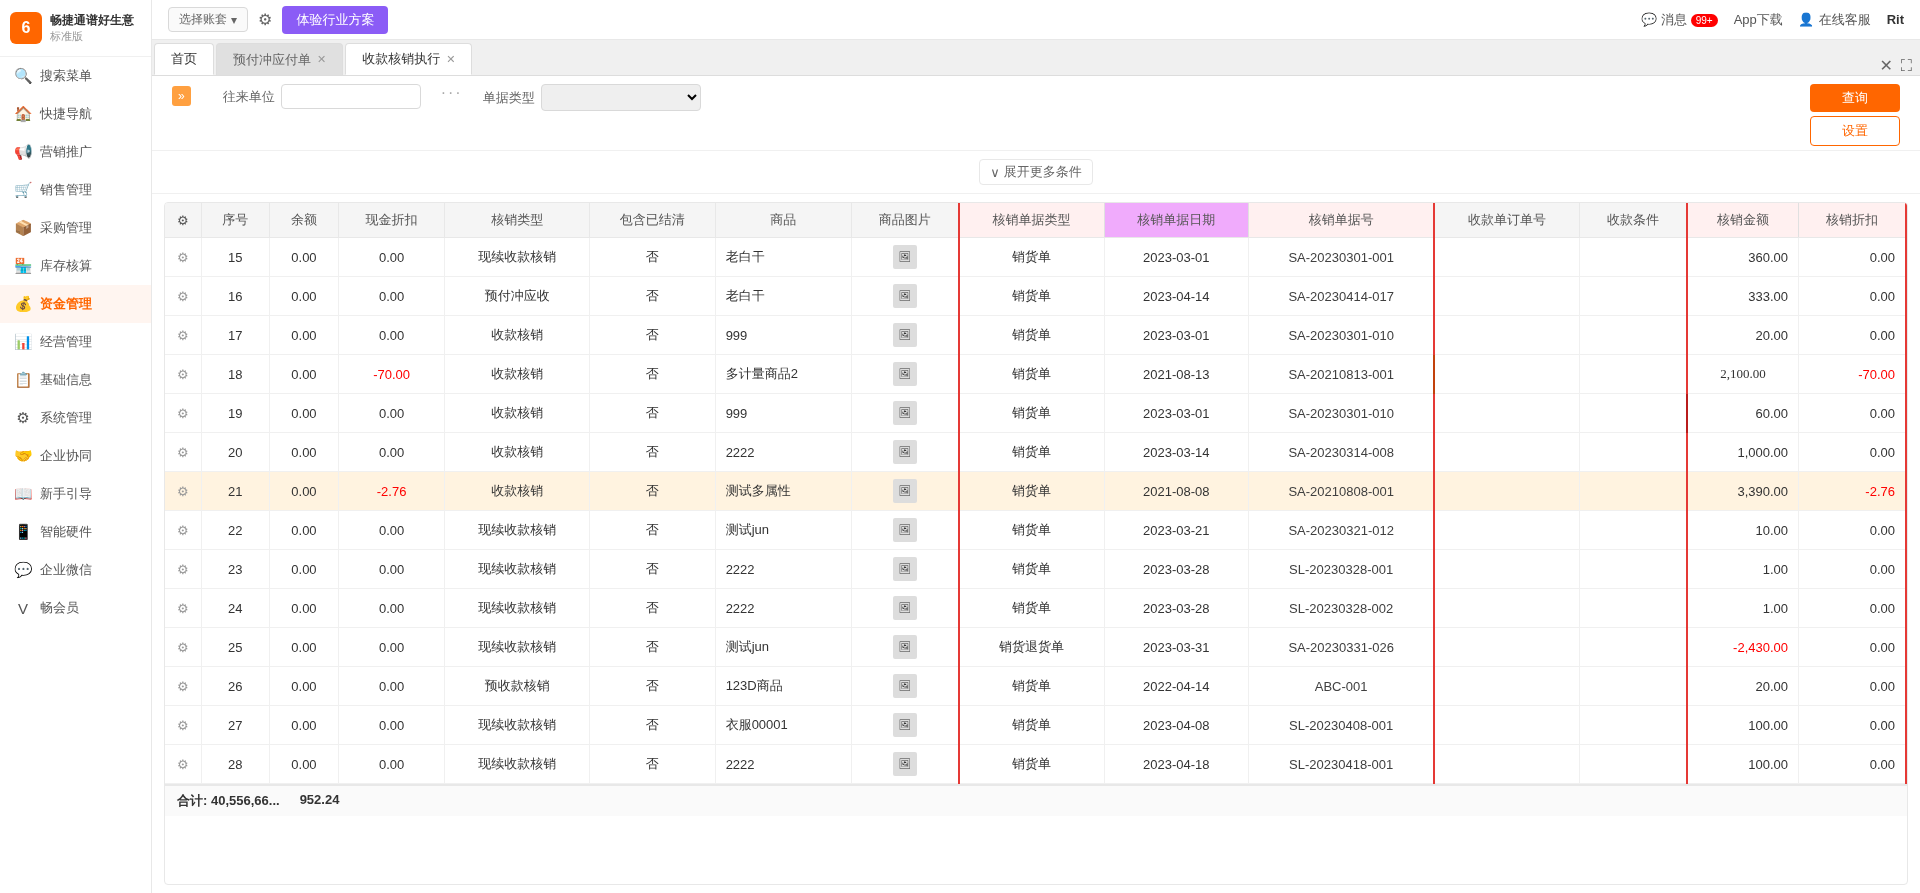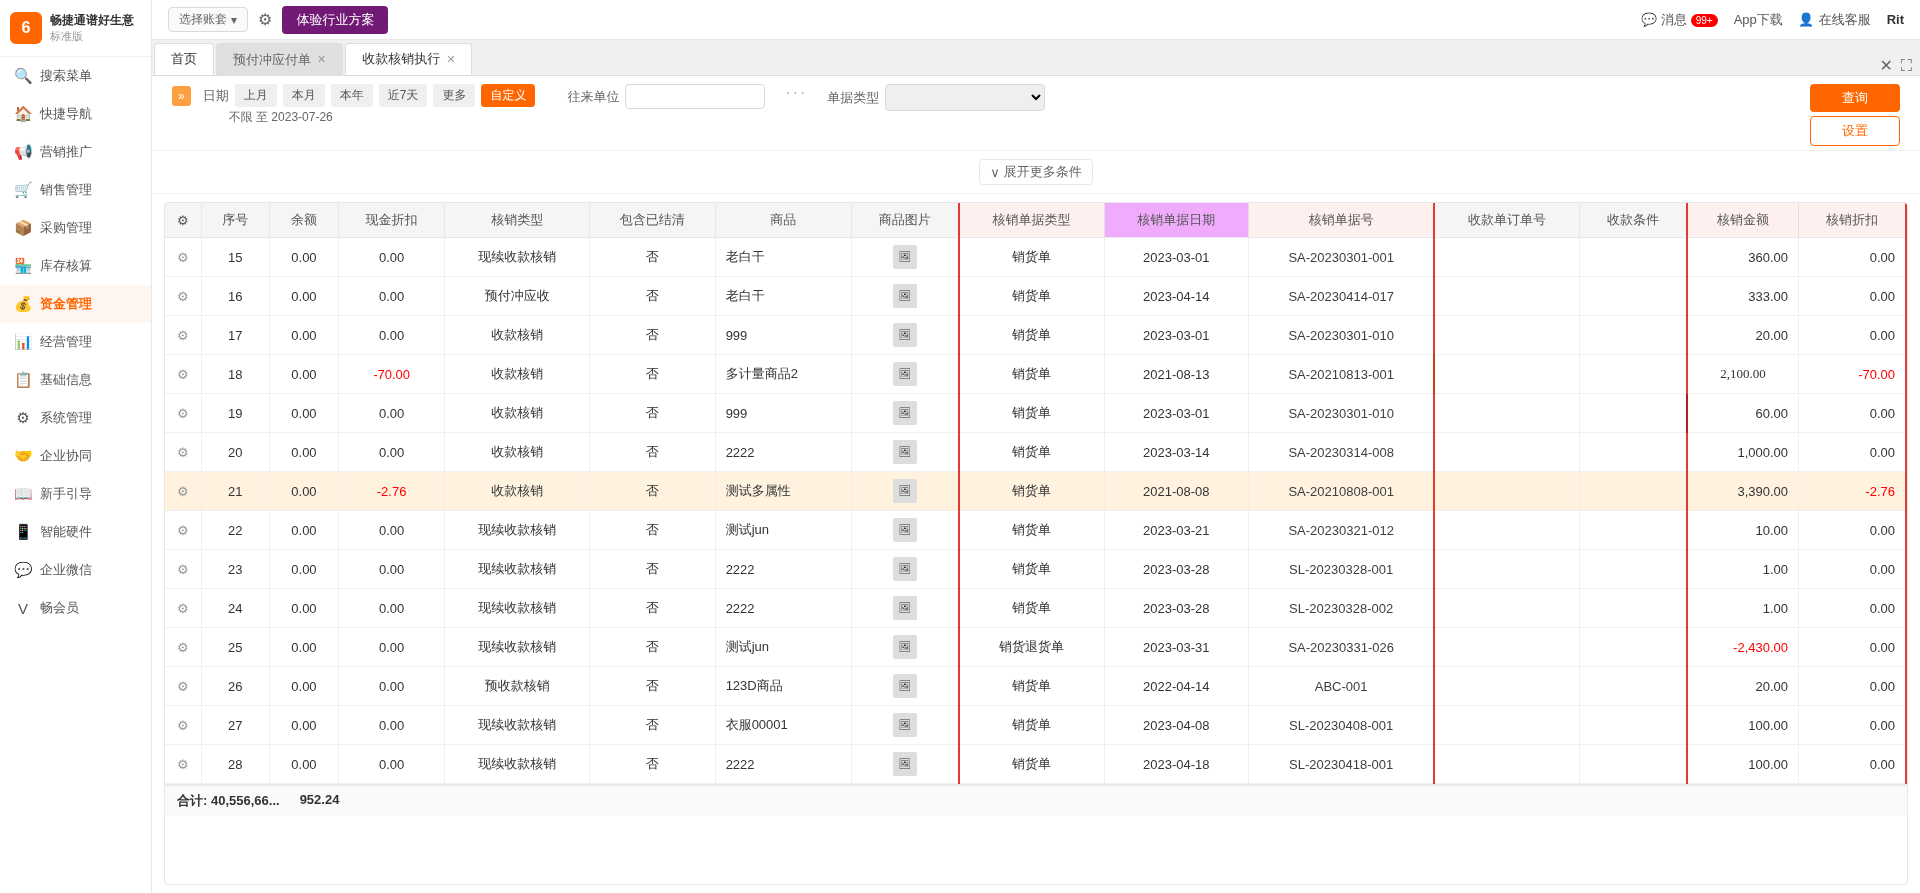--- a/index.html
+++ b/index.html
@@ -14,21 +14,21 @@
     .sidebar-item .icon { font-size: 15px; width: 18px; text-align: center; }
 
     
     .main { flex: 1; display: flex; flex-direction: column; overflow: hidden; }
 
     
     .topbar { height: 40px; background: #fff; border-bottom: 1px solid #e8e8e8; display: flex; align-items: center; padding: 0 16px; gap: 12px; }
     .topbar-left { display: flex; align-items: center; gap: 10px; flex: 1; }
     .topbar-selector { display: flex; align-items: center; gap: 4px; border: 1px solid #d9d9d9; border-radius: 4px; padding: 3px 10px; background: #fafafa; color: #666; font-size: 12px; cursor: pointer; }
     .topbar-gear { font-size: 16px; color: #666; cursor: pointer; }
-    .btn-orange { background: #701a75; color: #fff; border: none; border-radius: 4px; padding: 5px 14px; cursor: pointer; font-size: 13px; }
+    .btn-orange { background: #8b5cf6; color: #fff; border: none; border-radius: 4px; padding: 5px 14px; cursor: pointer; font-size: 13px; }
     .topbar-right { display: flex; align-items: center; gap: 16px; color: #555; font-size: 13px; }
     .badge-red { background: #f00; color: #fff; border-radius: 10px; font-size: 10px; padding: 1px 5px; }
 
     
     .tabbar { height: 36px; background: #f0f0f0; display: flex; align-items: flex-end; padding: 0 0 0 0; border-bottom: 1px solid #ddd; }
     .tab { height: 32px; padding: 0 16px; display: flex; align-items: center; gap: 6px; background: #e0e0e0; border: 1px solid #ddd; border-bottom: none; cursor: pointer; font-size: 13px; color: #666; margin-left: 2px; border-radius: 4px 4px 0 0; }
     .tab.active { background: #fff; color: #333; border-bottom: 1px solid #fff; }
     .tab .close { font-size: 11px; color: #999; cursor: pointer; }
     .tab-home { background: #fff; border-bottom: 1px solid #fff; color: #333; }
     .tabbar-controls { margin-left: auto; display: flex; align-items: center; padding-right: 8px; gap: 8px; color: #666; font-size: 16px; cursor: pointer; }
@@ -181,34 +181,20 @@
   </div>
 
   <div class="content">
 
 
     <div style="background:#fff; border-bottom:1px solid #f0f0f0; padding:8px 20px 4px; display:flex; align-items:flex-start; gap:12px;">
       <div style="display:flex;align-items:center;gap:4px;margin-top:2px;">
         <span style="background:#ffa040;color:#fff;border-radius:3px;padding:3px 6px;cursor:pointer;font-size:12px;">»</span>
       </div>
 
-      <div style="display:flex;flex-direction:column;gap:2px;">
-        <div style="display:flex;align-items:center;gap:6px;">
-          <span style="color:#666;font-size:13px;">日期</span>
-          <button class="filter-date-btn">上月</button>
-          <button class="filter-date-btn">本月</button>
-          <button class="filter-date-btn">本年</button>
-          <button class="filter-date-btn">近7天</button>
-          <button class="filter-date-btn">更多</button>
-          <button class="filter-date-btn custom">自定义</button>
-        </div>
-        <div style="padding-left:26px;">
-          <span style="font-size:12px;color:#666;">不限 至 2023-07-26</span>
-        </div>
-      </div>
 
       <div style="display:flex;align-items:center;gap:6px;margin-left:20px;">
         <span style="color:#666;font-size:13px;">往来单位</span>
         <input class="filter-input" style="width: 140px;">
       </div>
 
       <span class="filter-ellipsis" style="color:#aaa;font-size:16px;margin:0 8px;">···</span>
 
       <div style="display:flex;align-items:center;gap:6px;">
         <span style="color:#666;font-size:13px;">单据类型</span>

